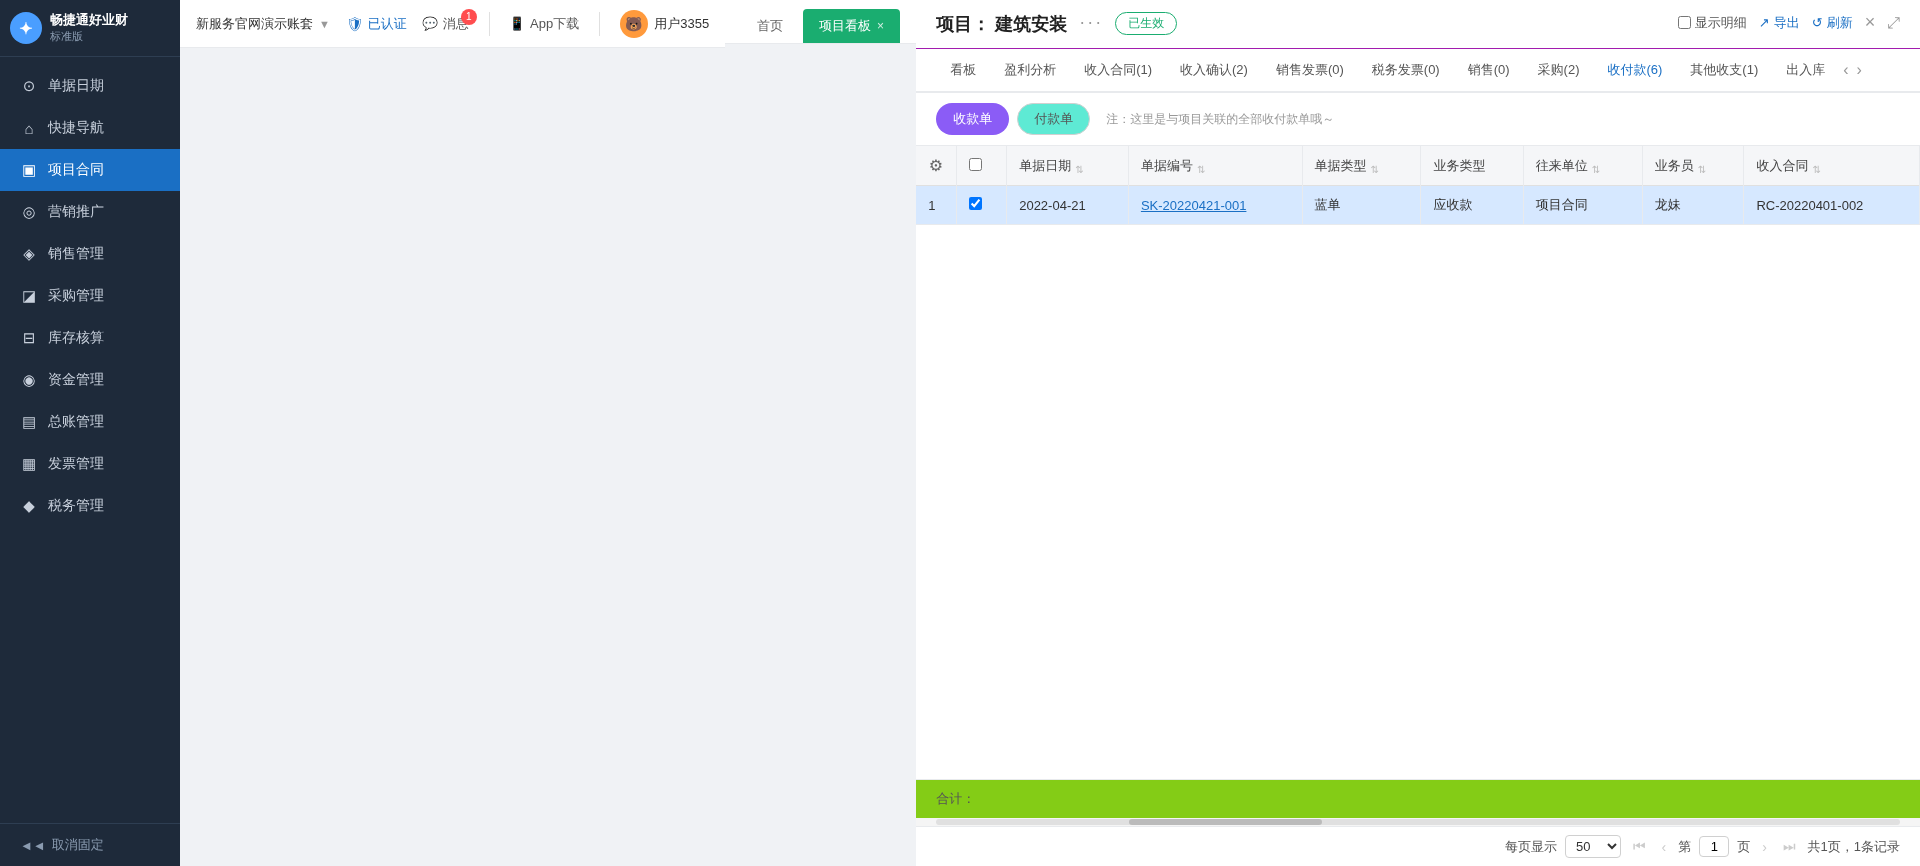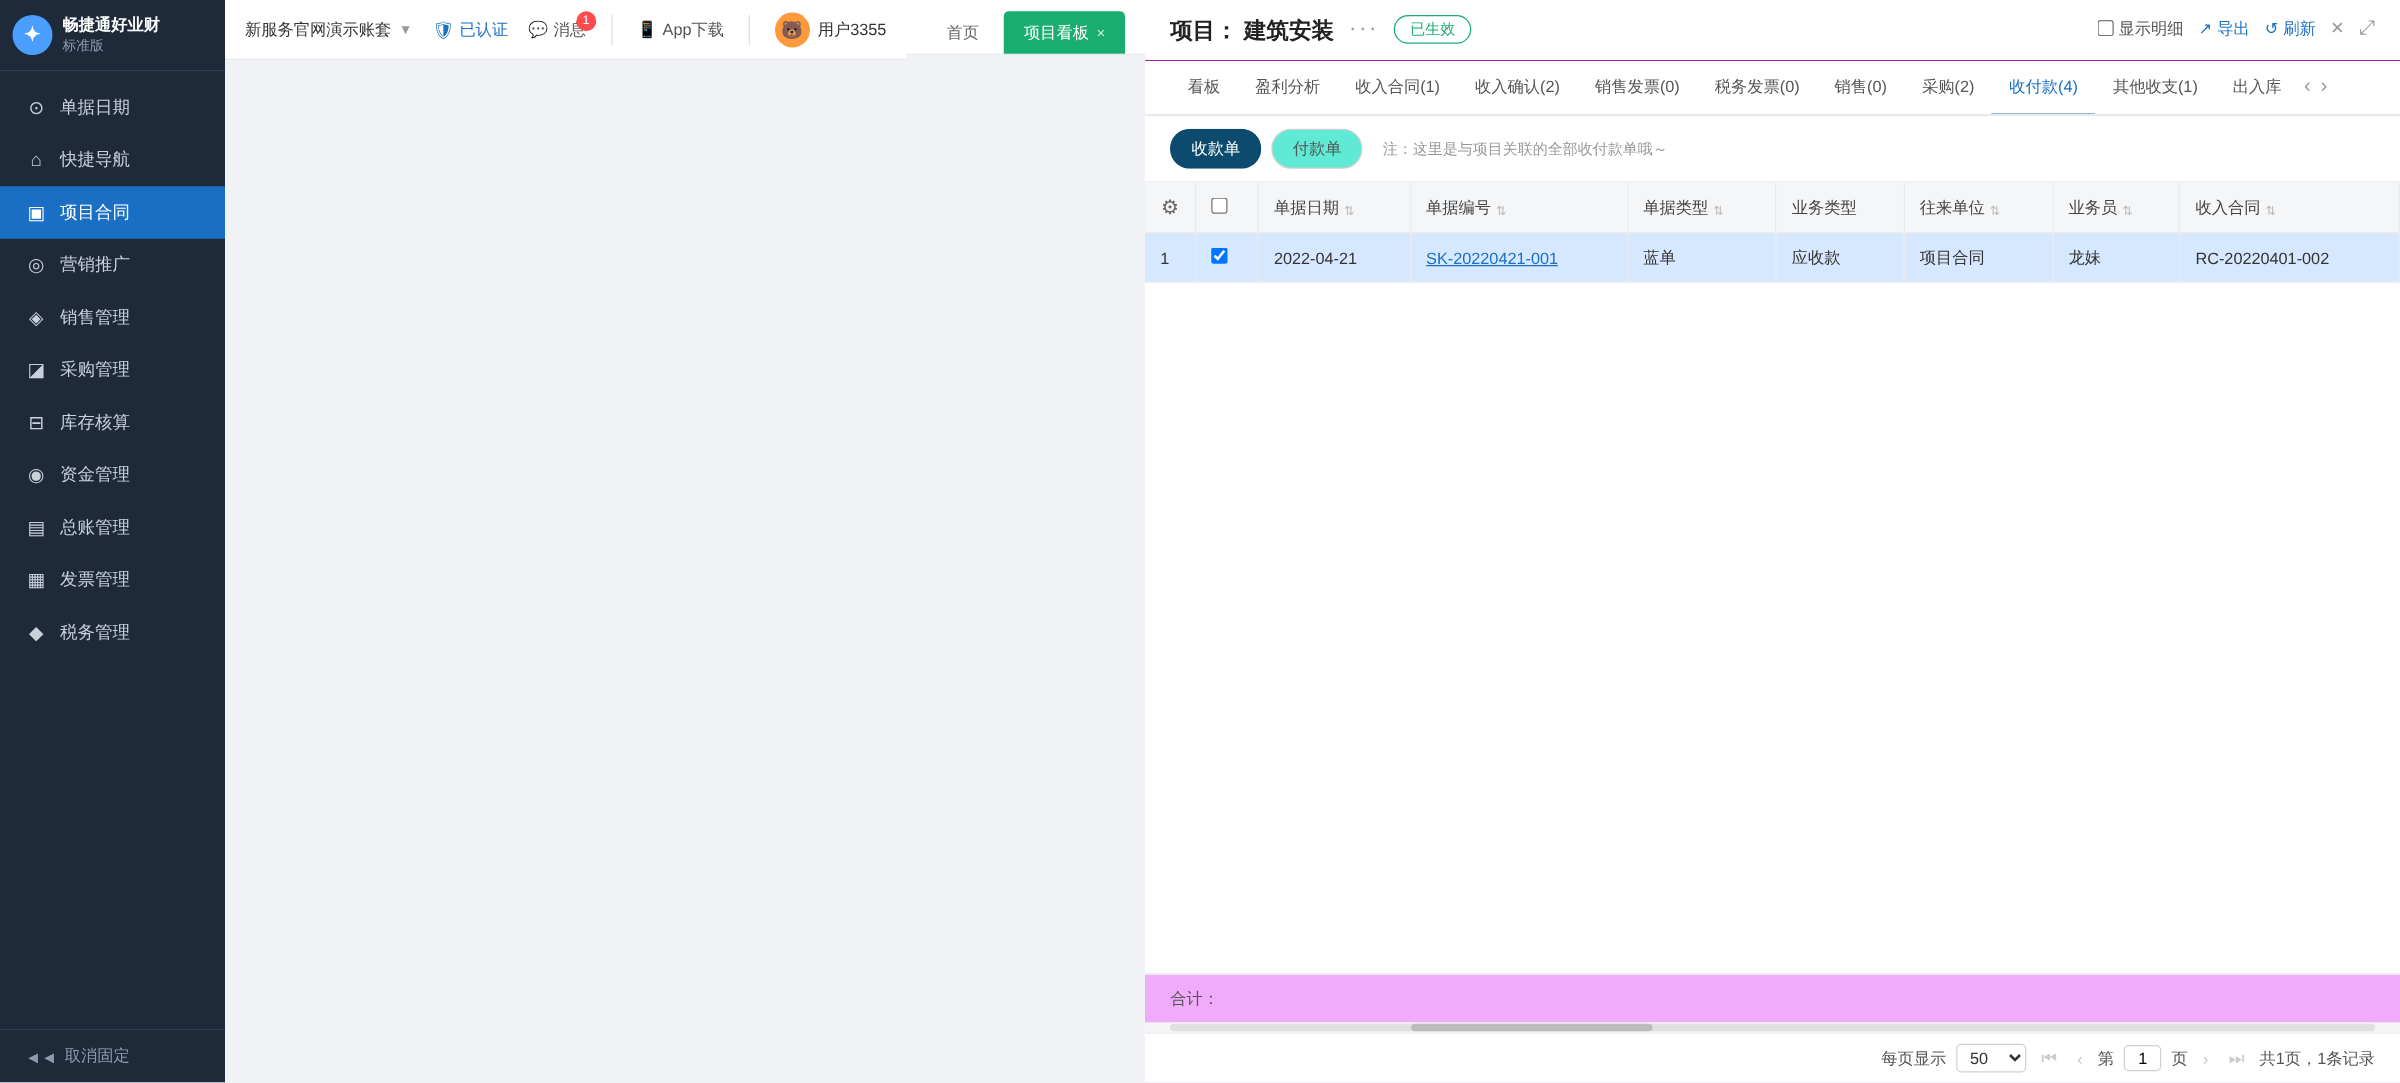--- a/index.html
+++ b/index.html
@@ -203,21 +203,21 @@
       border-bottom: 1px solid #e8eaed;
     }
     .inner-tab-btn {
       padding: 6px 16px;
       border-radius: 20px;
       font-size: 13px;
       cursor: pointer;
       border: 1px solid transparent;
     }
     .inner-tab-btn.active {
-      background: #0c4a6e;
+      background: #8b5cf6;
       color: #fff;
     }
     .inner-tab-btn.inactive {
       background: #5eead4;
       color: #555;
       border-color: #d0d0d0;
     }
     .inner-tab-note { color: #999; font-size: 12px; margin-left: 8px; }
 
     
@@ -259,21 +259,21 @@
     .td-link { color: #1a6fc4; text-decoration: underline; cursor: pointer; }
     .th-sortable { display: flex; align-items: flex-end; gap: 4px; }
     .sort-icon { color: #bbb; font-size: 10px; }
 
     
     .th-settings { width: 40px; text-align: center; }
     .settings-icon { font-size: 16px; color: #666; cursor: pointer; }
 
     
     .table-footer {
-      background: #f0abfc;
+      background: #84cc16;
       padding: 10px 20px;
       display: flex; align-items: center;
       border-top: 1px solid #e8eaed;
       font-size: 13px; color: #555;
     }
     .scrollbar-area {
       background: #f5f5f5;
       height: 8px;
       display: flex; align-items: center;
       padding: 0 20px;
@@ -477,21 +477,21 @@
       <div class="sub-tab">
         <span>税务发票(0)</span>
       </div>
       <div class="sub-tab">
         <span>销售(0)</span>
       </div>
       <div class="sub-tab">
         <span>采购(2)</span>
       </div>
       <div class="sub-tab active">
-        <span>收付款(4)</span>
+        <span>收付款(6)</span>
       </div>
       <div class="sub-tab">
         <span>其他收支(1)</span>
       </div>
       <div class="sub-tab">
         <span>出入库</span>
       </div>
       <div class="sub-tab-nav">
         <span class="nav-arrow">‹</span>
         <span class="nav-arrow">›</span>

